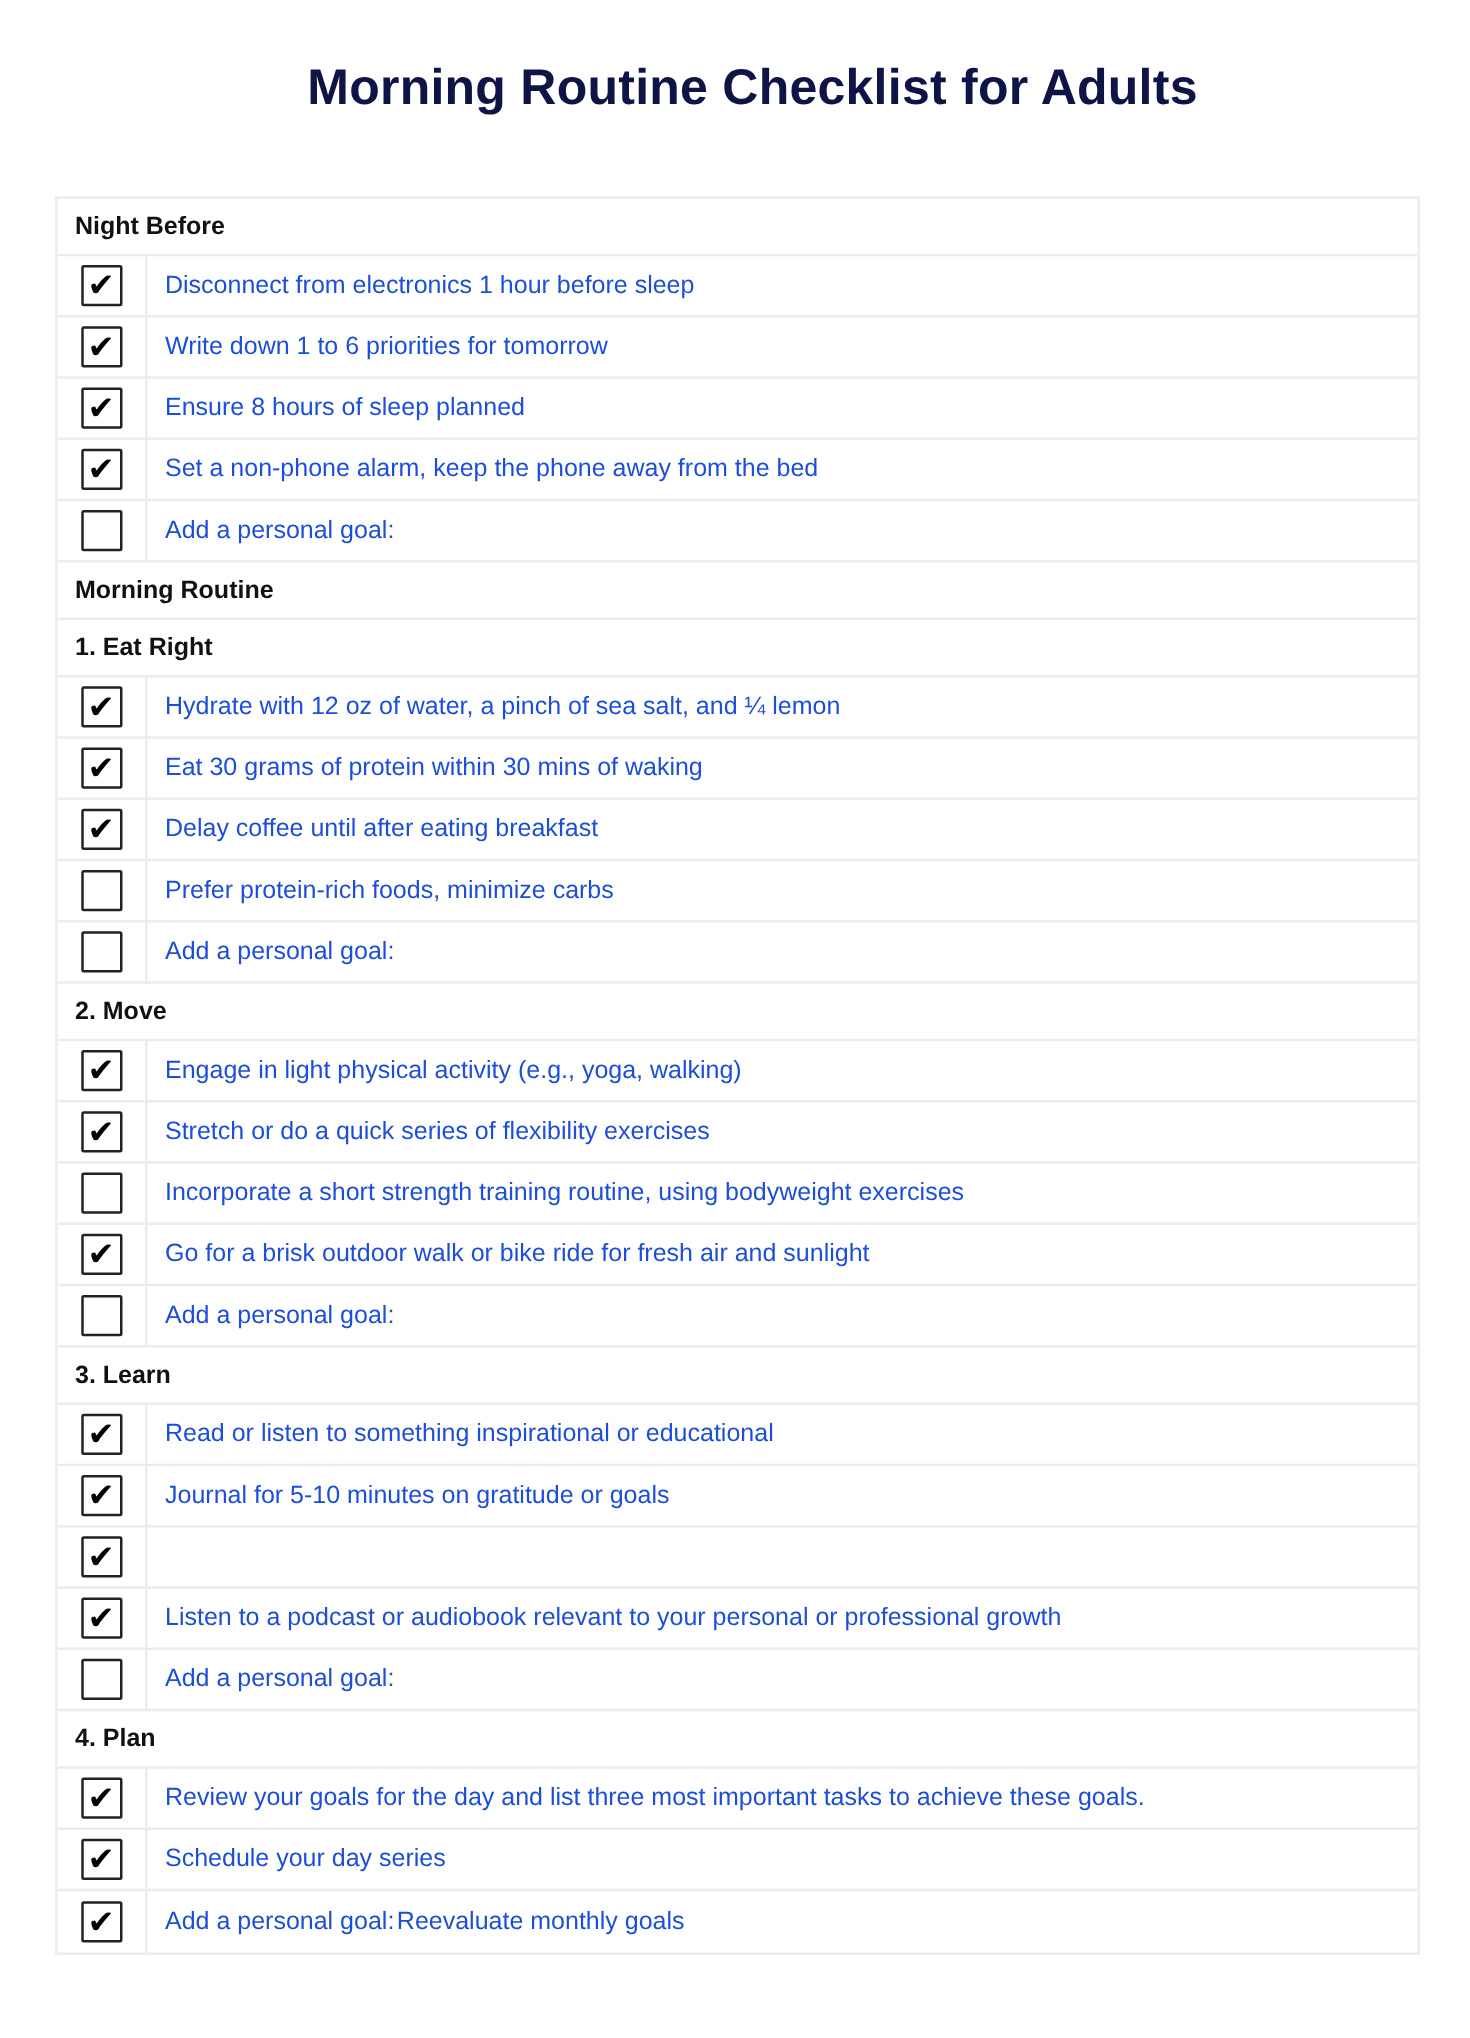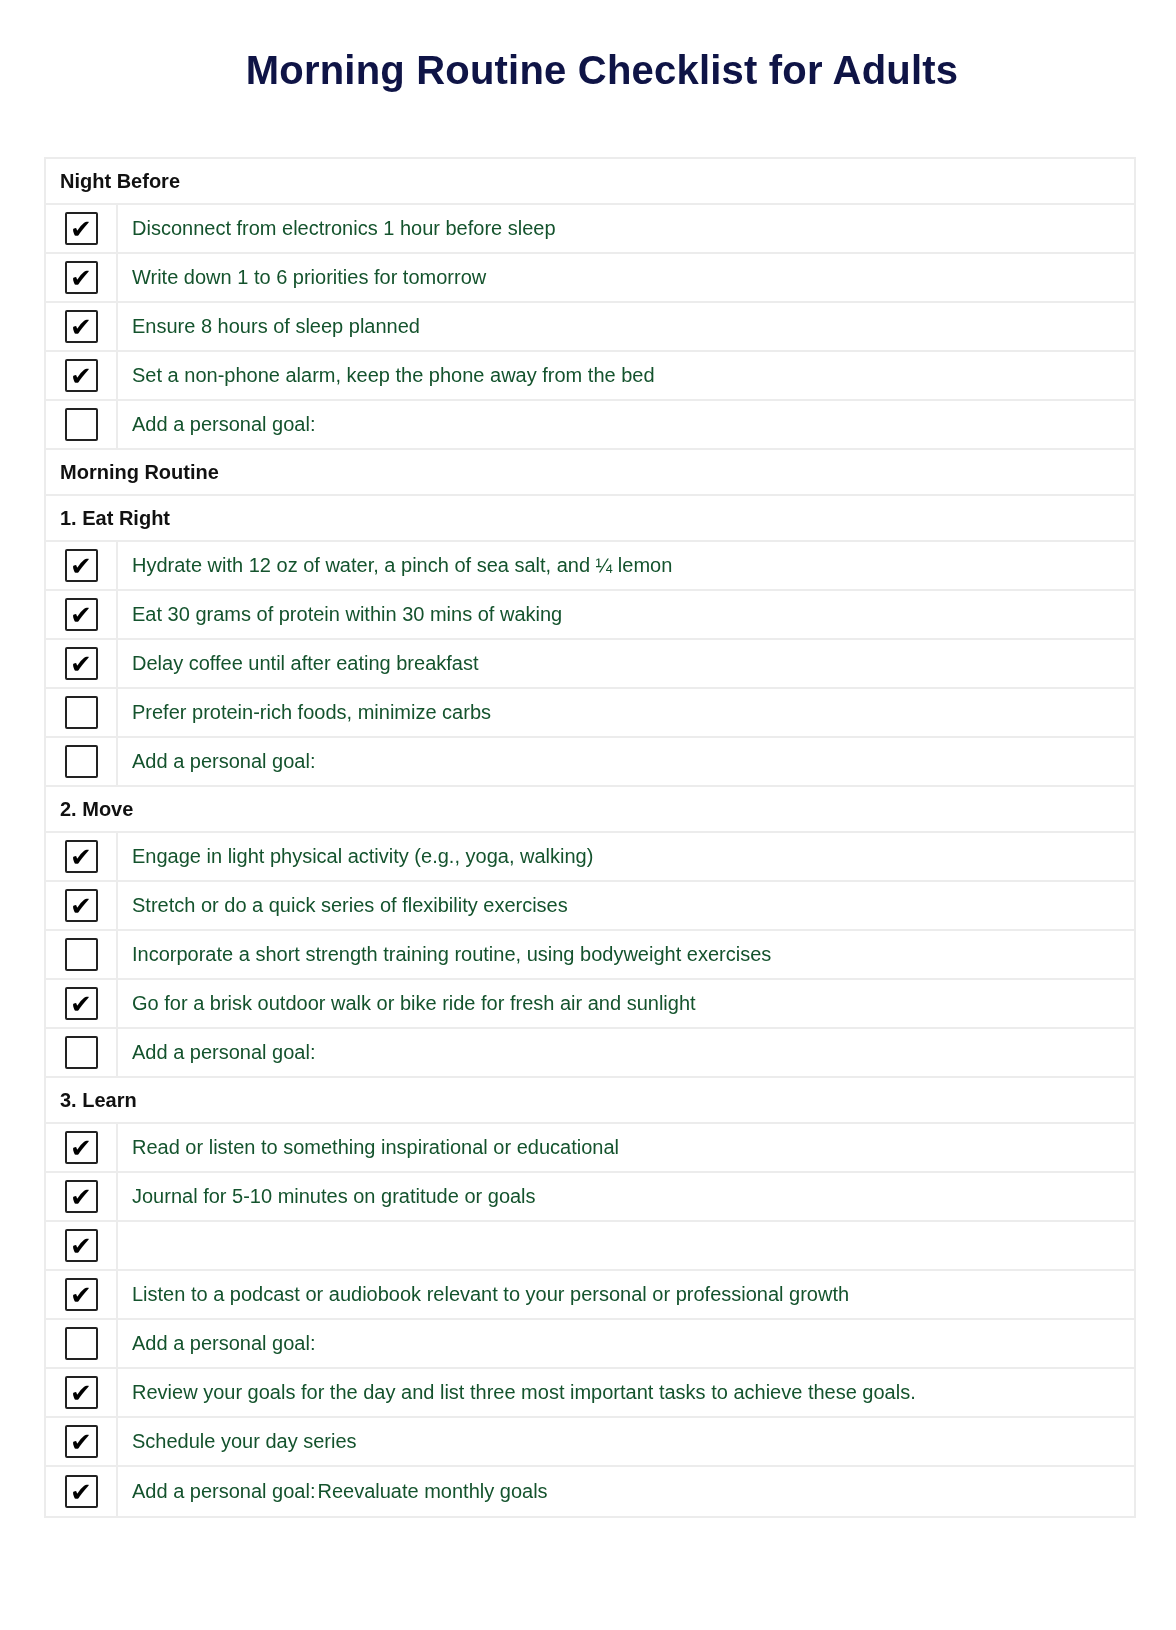--- a/index.html
+++ b/index.html
@@ -17,21 +17,21 @@
     .row { display: flex; border-bottom: 2px solid #ececec; box-sizing: border-box; }
     .row:last-child { border-bottom: none; }
     .row.header { height: 46px; align-items: center; padding-left: 14px; font-weight: bold; font-size: 20px; color: #111; }
     .row.item { height: 49px; }
     .cb-cell { width: 70px; border-right: 2px solid #ececec; display: flex; align-items: center; justify-content: center; flex: none; }
     .cb {
       width: 33px; height: 33px; border: 2px solid #222; box-sizing: border-box; border-radius: 2px;
       display: flex; align-items: center; justify-content: center; font-size: 26px; line-height: 1;
       color: #000; font-family: "DejaVu Sans", sans-serif; font-weight: bold; background: #fff;
     }
-    .text-cell { display: flex; align-items: center; padding-left: 14px; font-size: 20px; color: #14532d; }
+    .text-cell { display: flex; align-items: center; padding-left: 14px; font-size: 20px; color: #1d4ed8; }
     .goal-fill { margin-left: 2px; }
   </style>
 </head>
 <body>
 
 <div class="title">Morning Routine Checklist for Adults</div>
 
 <div class="table" id="checklist">
     <div class="row header">Night Before</div>
     <div class="row item">
@@ -220,20 +220,21 @@
     </div>
     <div class="row item">
       <div class="cb-cell">
         <div class="cb"></div>
       </div>
       <div class="text-cell">
         <span>Add a personal goal:</span>
         <span class="goal-fill"></span>
       </div>
     </div>
+    <div class="row header">4. Plan</div>
     <div class="row item">
       <div class="cb-cell">
         <div class="cb">
           <span>✔</span>
         </div>
       </div>
       <div class="text-cell">
         <span>Review your goals for the day and list three most important tasks to achieve these goals.</span>
       </div>
     </div>

